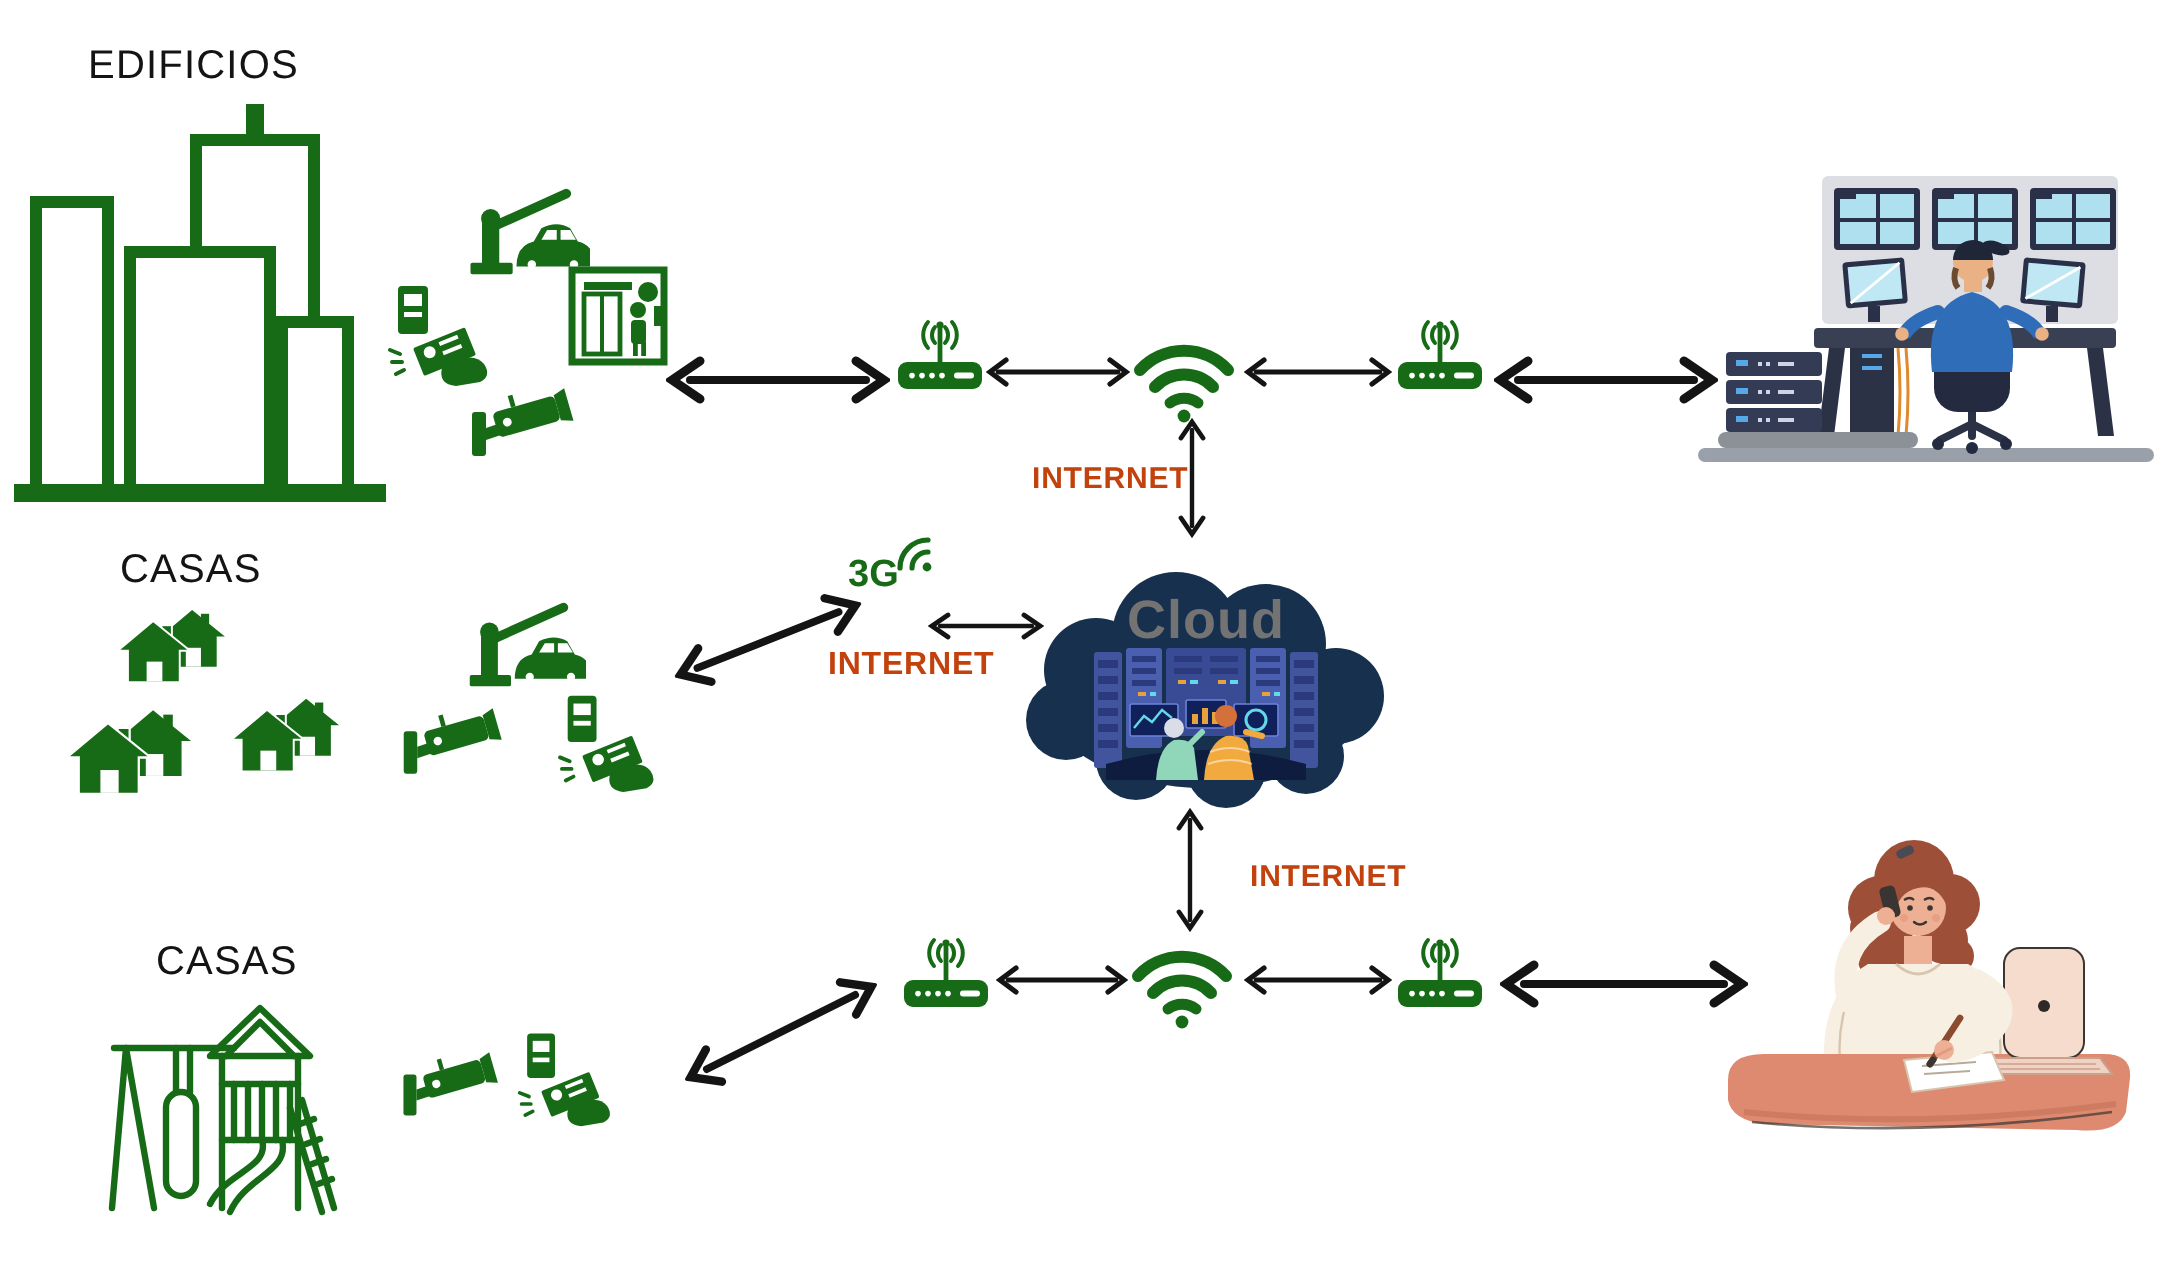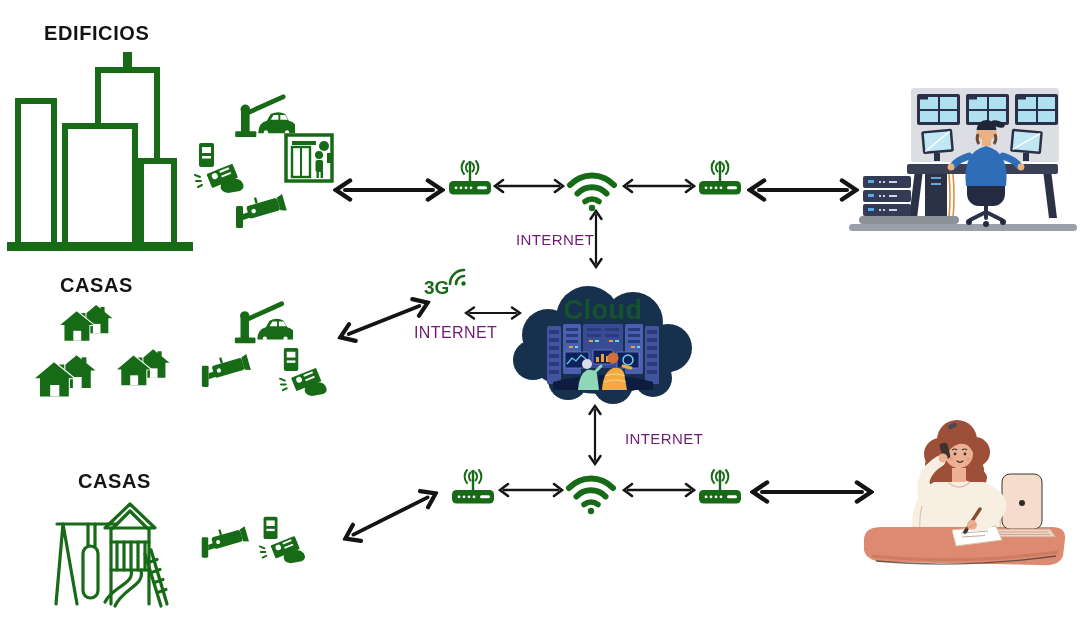--- a/index.html
+++ b/index.html
@@ -1,28 +1,28 @@
 <!DOCTYPE html>
 <html><head>
 <meta charset="utf-8">
 <style>
   html,body{margin:0;padding:0;background:#fff;font-family:"Liberation Sans",sans-serif;}
   .canvas{position:relative;width:1080px;height:639px;background:#fff;overflow:hidden;
           --g:#176b17;--ink:#141414;--navy:#17304e;}
   .abs{position:absolute;}
-  .ttl{position:absolute;font-weight:bold;font-size:20px;color:#141414;letter-spacing:.6px;white-space:nowrap;}
-  .net{position:absolute;font-weight:normal;font-size:15px;color:#701a75;letter-spacing:.4px;white-space:nowrap;}
+  .ttl{position:absolute;font-weight:normal;font-size:20px;color:#141414;letter-spacing:.6px;white-space:nowrap;}
+  .net{position:absolute;font-weight:bold;font-size:15px;color:#c2410c;letter-spacing:.4px;white-space:nowrap;}
   .tower{position:absolute;box-sizing:border-box;border:6px solid var(--g);background-color:#fff;
          background-image:repeating-linear-gradient(180deg,var(--g) 0 9px,#fff 9px 16px),
                           repeating-linear-gradient(90deg,var(--g) 0 9px,#fff 9px 16px);
          background-blend-mode:lighten;background-position:4px 5px;}
   .gbar{position:absolute;background:var(--g);}
   svg{display:block;}
   .cloud-label{position:absolute;left:503px;top:295px;width:200px;text-align:center;
-               color:#14532d;font-weight:bold;font-size:27px;letter-spacing:.5px;}
+               color:#737373;font-weight:bold;font-size:27px;letter-spacing:.5px;}
   .threeg{position:absolute;left:424px;top:277px;color:var(--g);font-weight:bold;font-size:19px;}
   .threeg svg{position:absolute;left:24px;top:-9px;}
 </style>
 </head>
 <body>
 
 <div class="canvas">
 
   <div class="ttl" style="left:44px;top:22px">EDIFICIOS</div>
 

